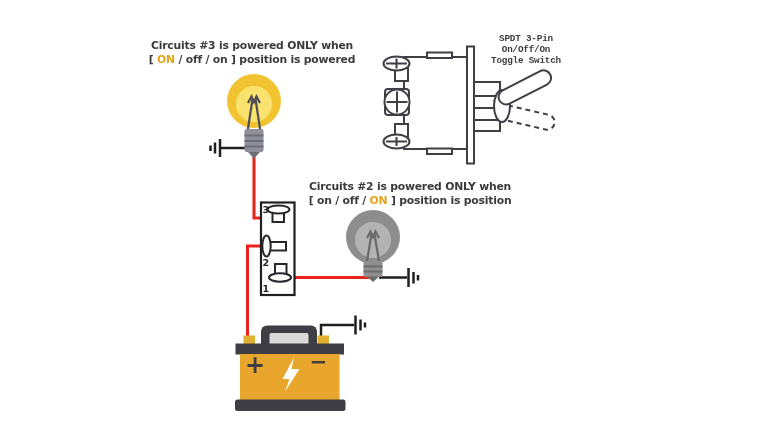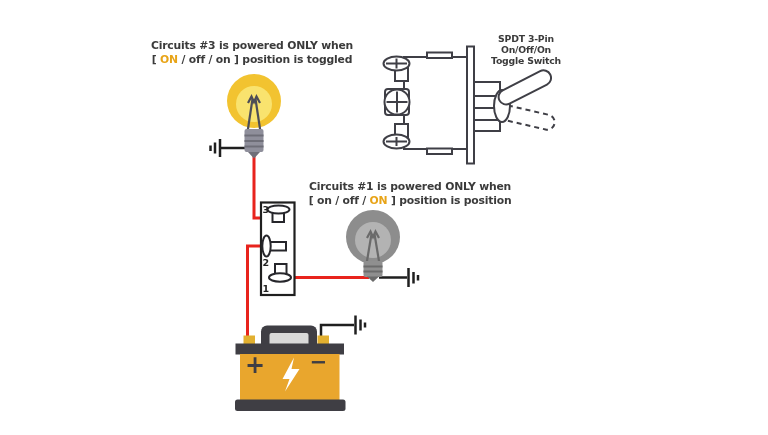--- a/index.html
+++ b/index.html
@@ -17,21 +17,21 @@
     font-family:"DejaVu Sans","Liberation Sans",sans-serif;
     font-weight:700;
     color:#3b3b3b;
     text-align:center;
     letter-spacing:-0.2px;
     white-space:nowrap;
   }
   .note-main{font-size:10.8px;line-height:13.5px;}
   #note-circuit3{left:140px;top:39px;width:224px;}
   #note-circuit1{left:303px;top:180px;width:214px;}
-  #note-switch{left:472px;top:33px;width:108px;font-size:9.3px;line-height:11px;}
+  #note-switch{left:472px;top:33px;width:108px;font-size:9.3px;line-height:11px;font-family:Liberation Mono, monospace;}
   .hl{
     color:#e8a417;
   }
   .svgtext{font-family:"DejaVu Sans","Liberation Sans",sans-serif;}
 </style>
 </head>
 <body>
 
 <div class="stage">
 
@@ -174,26 +174,26 @@
       <rect x="499" y="92" width="57" height="15" rx="7.5" transform="rotate(-27 501 99)"></rect>
     </g>
 
   </svg>
 
   <div class="note note-main" id="note-circuit3">
     <div>Circuits #3 is powered ONLY when</div>
     <div>
       <span>[</span>
       <span class="hl">ON</span>
-      <span>/ off / on ]  position is toggled</span>
+      <span>/ off / on ]  position is powered</span>
     </div>
   </div>
 
   <div class="note note-main" id="note-circuit1">
-    <div>Circuits #1 is powered ONLY when</div>
+    <div>Circuits #2 is powered ONLY when</div>
     <div>
       <span>[  on / off /</span>
       <span class="hl">ON</span>
       <span>]  position is position</span>
     </div>
   </div>
 
   <div class="note" id="note-switch">
     <div>SPDT 3-Pin</div>
     <div>On/Off/On</div>

